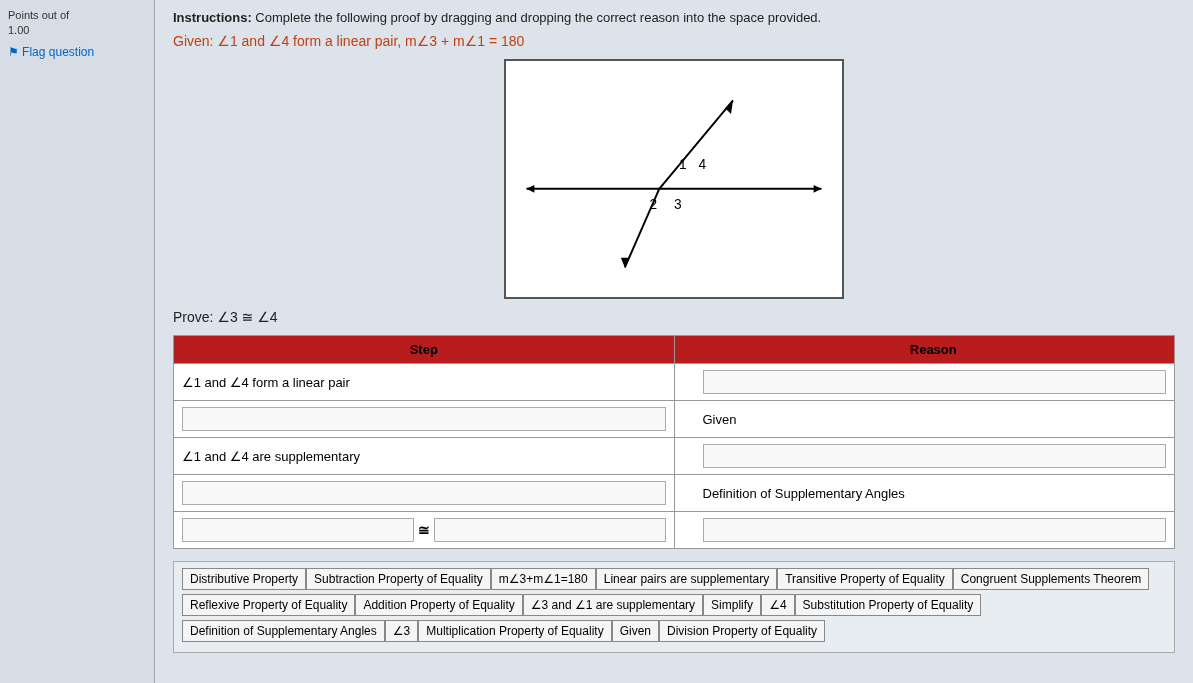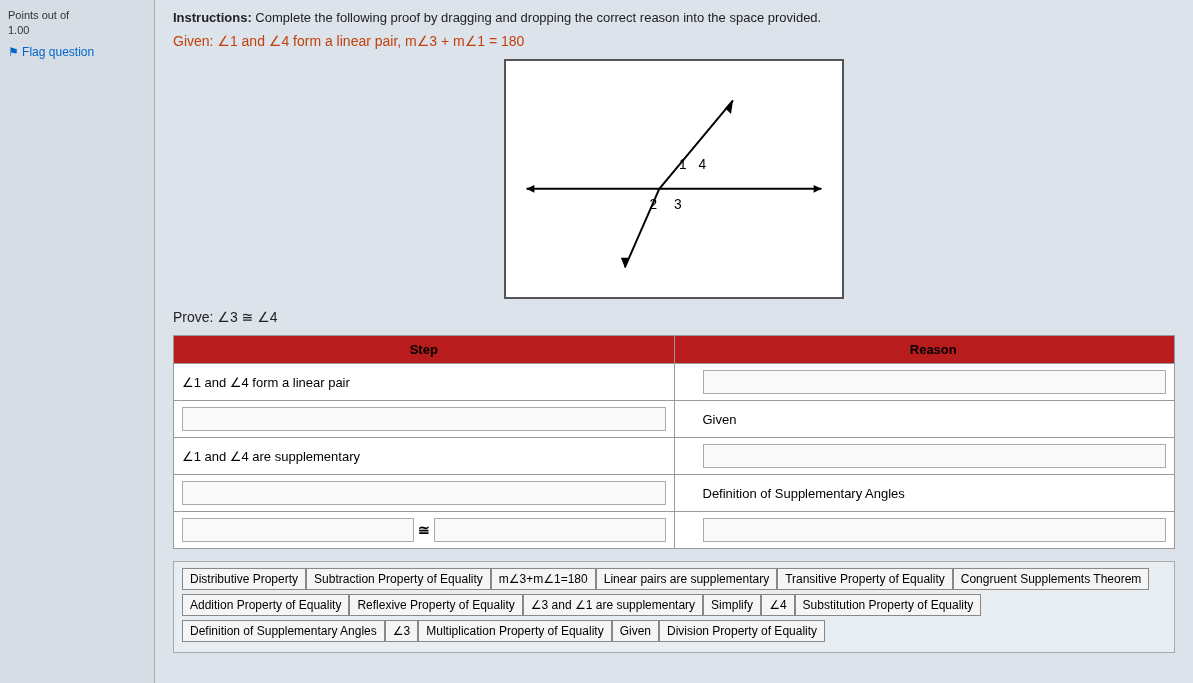--- a/index.html
+++ b/index.html
@@ -248,22 +248,22 @@
   <div class="drag-chips-area">
     <div class="chips-row">
       <span class="chip">Distributive Property</span>
       <span class="chip">Subtraction Property of Equality</span>
       <span class="chip">m∠3+m∠1=180</span>
       <span class="chip">Linear pairs are supplementary</span>
       <span class="chip">Transitive Property of Equality</span>
       <span class="chip">Congruent Supplements Theorem</span>
     </div>
     <div class="chips-row">
+      <span class="chip">Reflexive Property of Equality</span>
       <span class="chip">Addition Property of Equality</span>
-      <span class="chip">Reflexive Property of Equality</span>
       <span class="chip">∠3 and ∠1 are supplementary</span>
       <span class="chip">Simplify</span>
       <span class="chip">∠4</span>
       <span class="chip">Substitution Property of Equality</span>
     </div>
     <div class="chips-row">
       <span class="chip">Definition of Supplementary Angles</span>
       <span class="chip">∠3</span>
       <span class="chip">Multiplication Property of Equality</span>
       <span class="chip">Given</span>

